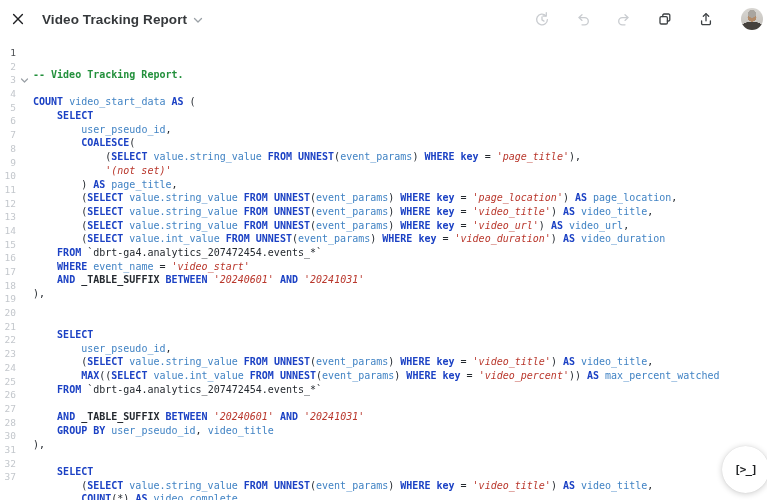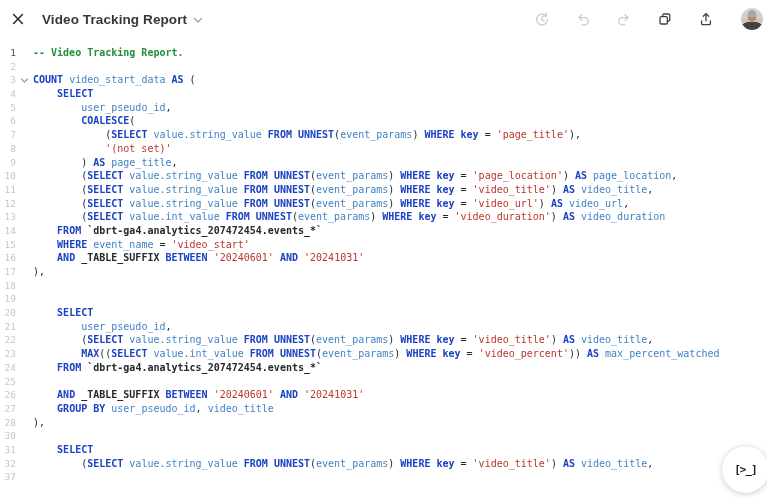--- a/index.html
+++ b/index.html
@@ -25,27 +25,27 @@
               linear-gradient(#d8d6d2, #c2bfba); }
 
   
   .editor { position:relative; padding-top:8px;
             font-family:"DejaVu Sans Mono","Liberation Mono",monospace;
             font-size:10px; line-height:13.7px; cursor:text; }
   .row  { display:flex; white-space:pre; height:13.7px; align-items:stretch; }
   .ln   { flex:0 0 16px; text-align:right; color:#c3c7cc; font-size:9.5px; user-select:none; }
   .ln.active { color:#4a4d52; }
   .fold { flex:0 0 17px; display:flex; align-items:center; justify-content:center; user-select:none; }
-  .code { flex:none; }
+  .code { flex:none;margin-top:22px; }
   .code .pl  { color:#24292f; }
   .code .kw  { color:#1b41c4; font-weight:bold; }
   .code .id  { color:#4183c4; }
-  .code .str { color:#b9372c; }
+  .code .str { color:#b9372c;font-style:italic; }
   .code .com { color:#23903c; font-weight:bold; }
-  .code .tbl { color:#24292f;font-weight:bold; }
+  .code .tbl { color:#24292f; }
   .code .sfx { color:#24292f; font-weight:bold; }
 
   
   .fab { position:absolute; left:722px; top:446px; width:47px; height:47px; border-radius:50%;
          background:#fff; border:none; cursor:pointer;
          box-shadow:0 1px 6px rgba(0,0,0,.20), 0 0 1px rgba(0,0,0,.12);
          display:flex; align-items:center; justify-content:center; }
   .fab span { font-family:"DejaVu Sans Mono","Liberation Mono",monospace;
               font-size:11px; font-weight:bold; color:#1f2123; letter-spacing:-1px; }
 </style>
@@ -135,21 +135,21 @@
         <div class="row"><span class="ln">22</span><span class="fold"></span><span class="code"><span class="pl">        (</span><span class="kw">SELECT</span><span class="pl"> </span><span class="id">value.string_value</span><span class="pl"> </span><span class="kw">FROM</span><span class="pl"> </span><span class="kw">UNNEST</span><span class="pl">(</span><span class="id">event_params</span><span class="pl">) </span><span class="kw">WHERE</span><span class="pl"> </span><span class="kw">key</span><span class="pl"> = </span><span class="str">'video_title'</span><span class="pl">) </span><span class="kw">AS</span><span class="pl"> </span><span class="id">video_title</span><span class="pl">,</span></span></div>
         <div class="row"><span class="ln">23</span><span class="fold"></span><span class="code"><span class="pl">        </span><span class="kw">MAX</span><span class="pl">((</span><span class="kw">SELECT</span><span class="pl"> </span><span class="id">value.int_value</span><span class="pl"> </span><span class="kw">FROM</span><span class="pl"> </span><span class="kw">UNNEST</span><span class="pl">(</span><span class="id">event_params</span><span class="pl">) </span><span class="kw">WHERE</span><span class="pl"> </span><span class="kw">key</span><span class="pl"> = </span><span class="str">'video_percent'</span><span class="pl">)) </span><span class="kw">AS</span><span class="pl"> </span><span class="id">max_percent_watched</span></span></div>
         <div class="row"><span class="ln">24</span><span class="fold"></span><span class="code"><span class="pl">    </span><span class="kw">FROM</span><span class="pl"> </span><span class="tbl">`dbrt-ga4.analytics_207472454.events_*`</span></span></div>
         <div class="row"><span class="ln">25</span><span class="fold"></span></div>
         <div class="row"><span class="ln">26</span><span class="fold"></span><span class="code"><span class="pl">    </span><span class="kw">AND</span><span class="pl"> </span><span class="sfx">_TABLE_SUFFIX</span><span class="pl"> </span><span class="kw">BETWEEN</span><span class="pl"> </span><span class="str">'20240601'</span><span class="pl"> </span><span class="kw">AND</span><span class="pl"> </span><span class="str">'20241031'</span></span></div>
         <div class="row"><span class="ln">27</span><span class="fold"></span><span class="code"><span class="pl">    </span><span class="kw">GROUP BY</span><span class="pl"> </span><span class="id">user_pseudo_id</span><span class="pl">, </span><span class="id">video_title</span></span></div>
         <div class="row"><span class="ln">28</span><span class="fold"></span><span class="code"><span class="pl">),</span></span></div>
         <div class="row"><span class="ln">30</span><span class="fold"></span></div>
         <div class="row"><span class="ln">31</span><span class="fold"></span><span class="code"><span class="pl">    </span><span class="kw">SELECT</span></span></div>
         <div class="row"><span class="ln">32</span><span class="fold"></span><span class="code"><span class="pl">        (</span><span class="kw">SELECT</span><span class="pl"> </span><span class="id">value.string_value</span><span class="pl"> </span><span class="kw">FROM</span><span class="pl"> </span><span class="kw">UNNEST</span><span class="pl">(</span><span class="id">event_params</span><span class="pl">) </span><span class="kw">WHERE</span><span class="pl"> </span><span class="kw">key</span><span class="pl"> = </span><span class="str">'video_title'</span><span class="pl">) </span><span class="kw">AS</span><span class="pl"> </span><span class="id">video_title</span><span class="pl">,</span></span></div>
-        <div class="row"><span class="ln">37</span><span class="fold"></span></div>
+        <div class="row"><span class="ln">37</span><span class="fold"></span><span class="code"><span class="pl">        </span><span class="kw">COUNT</span><span class="pl">(*) </span><span class="kw">AS</span><span class="pl"> </span><span class="id">video_complete</span></span></div>
       </div>
   </main>
 
   <button class="fab">
     <span>[&gt;_]</span>
   </button>
 
 </div>
 
 </body></html>

